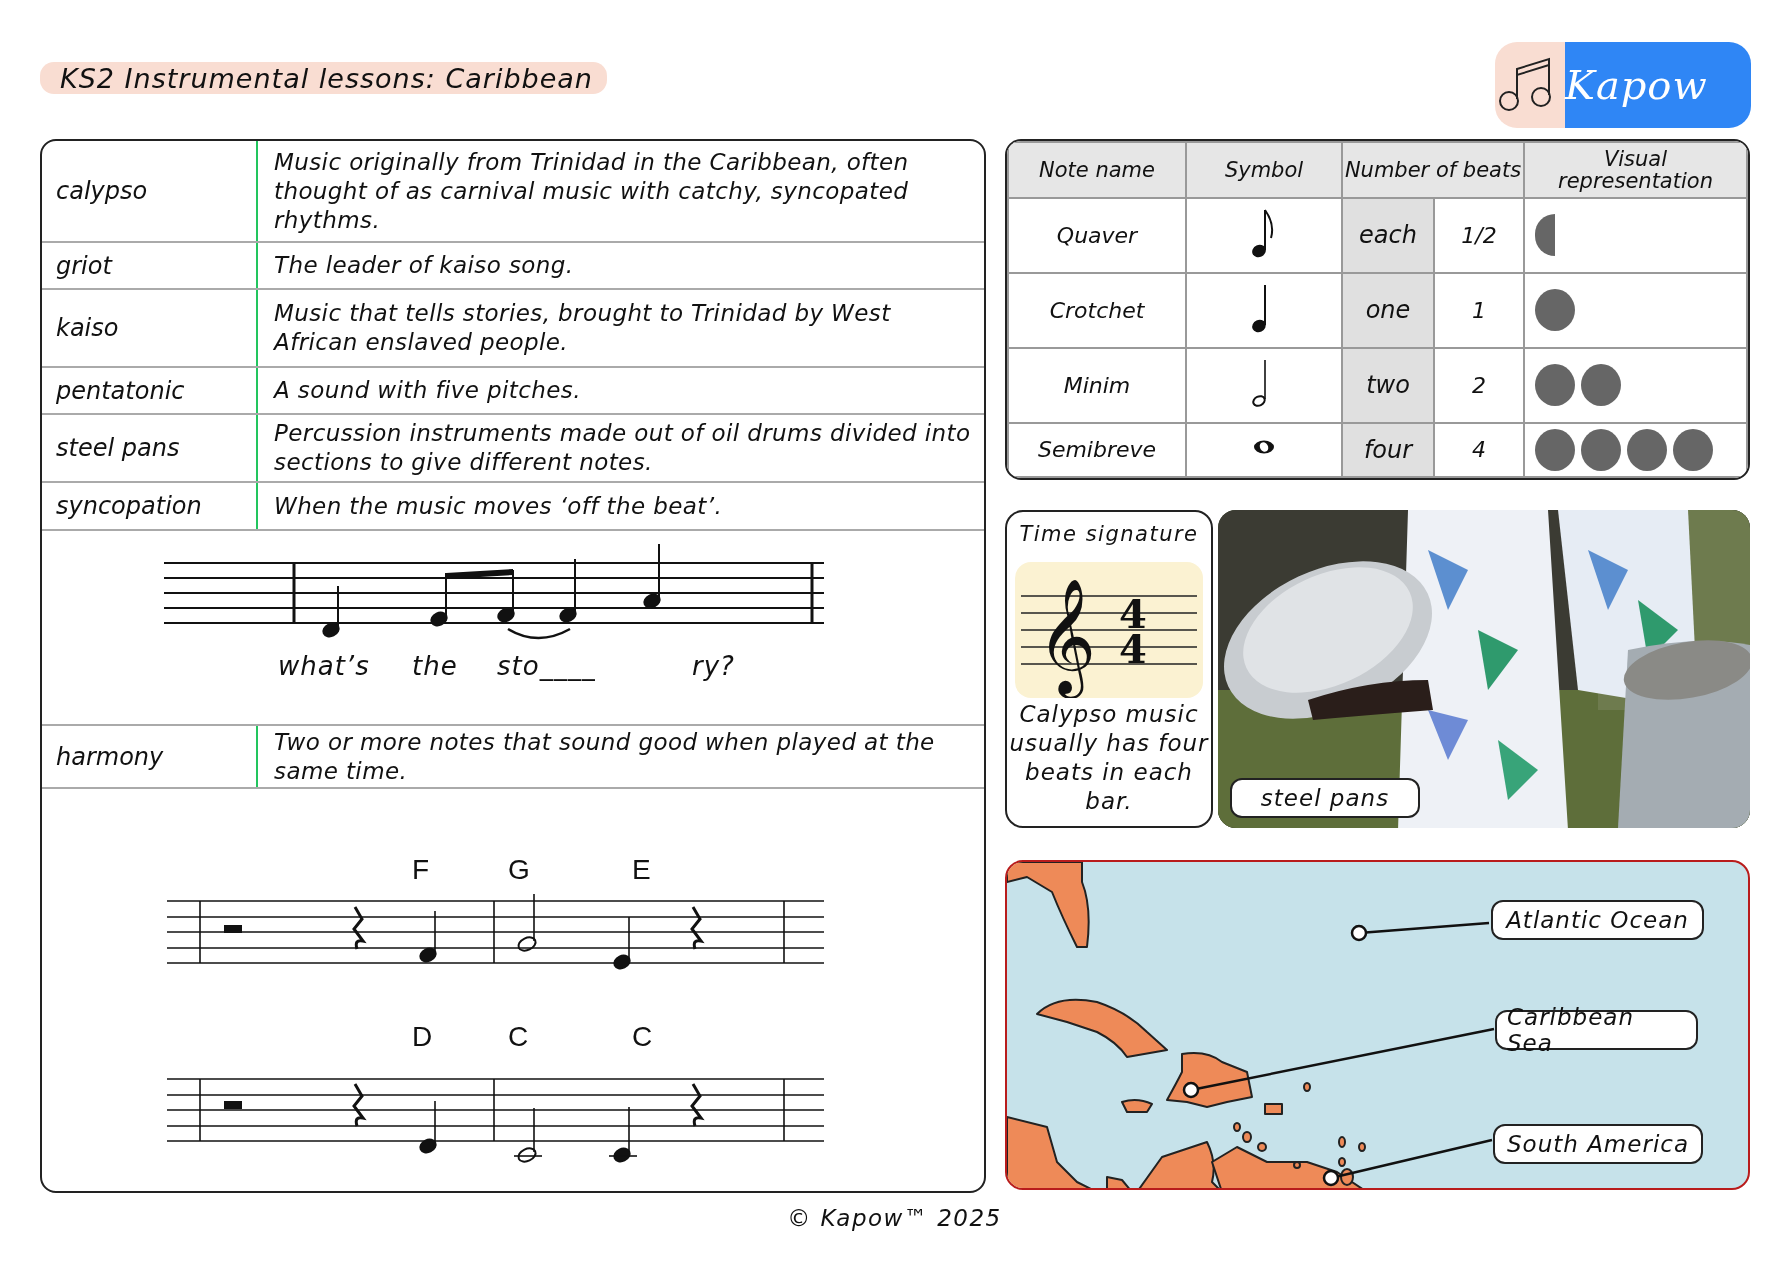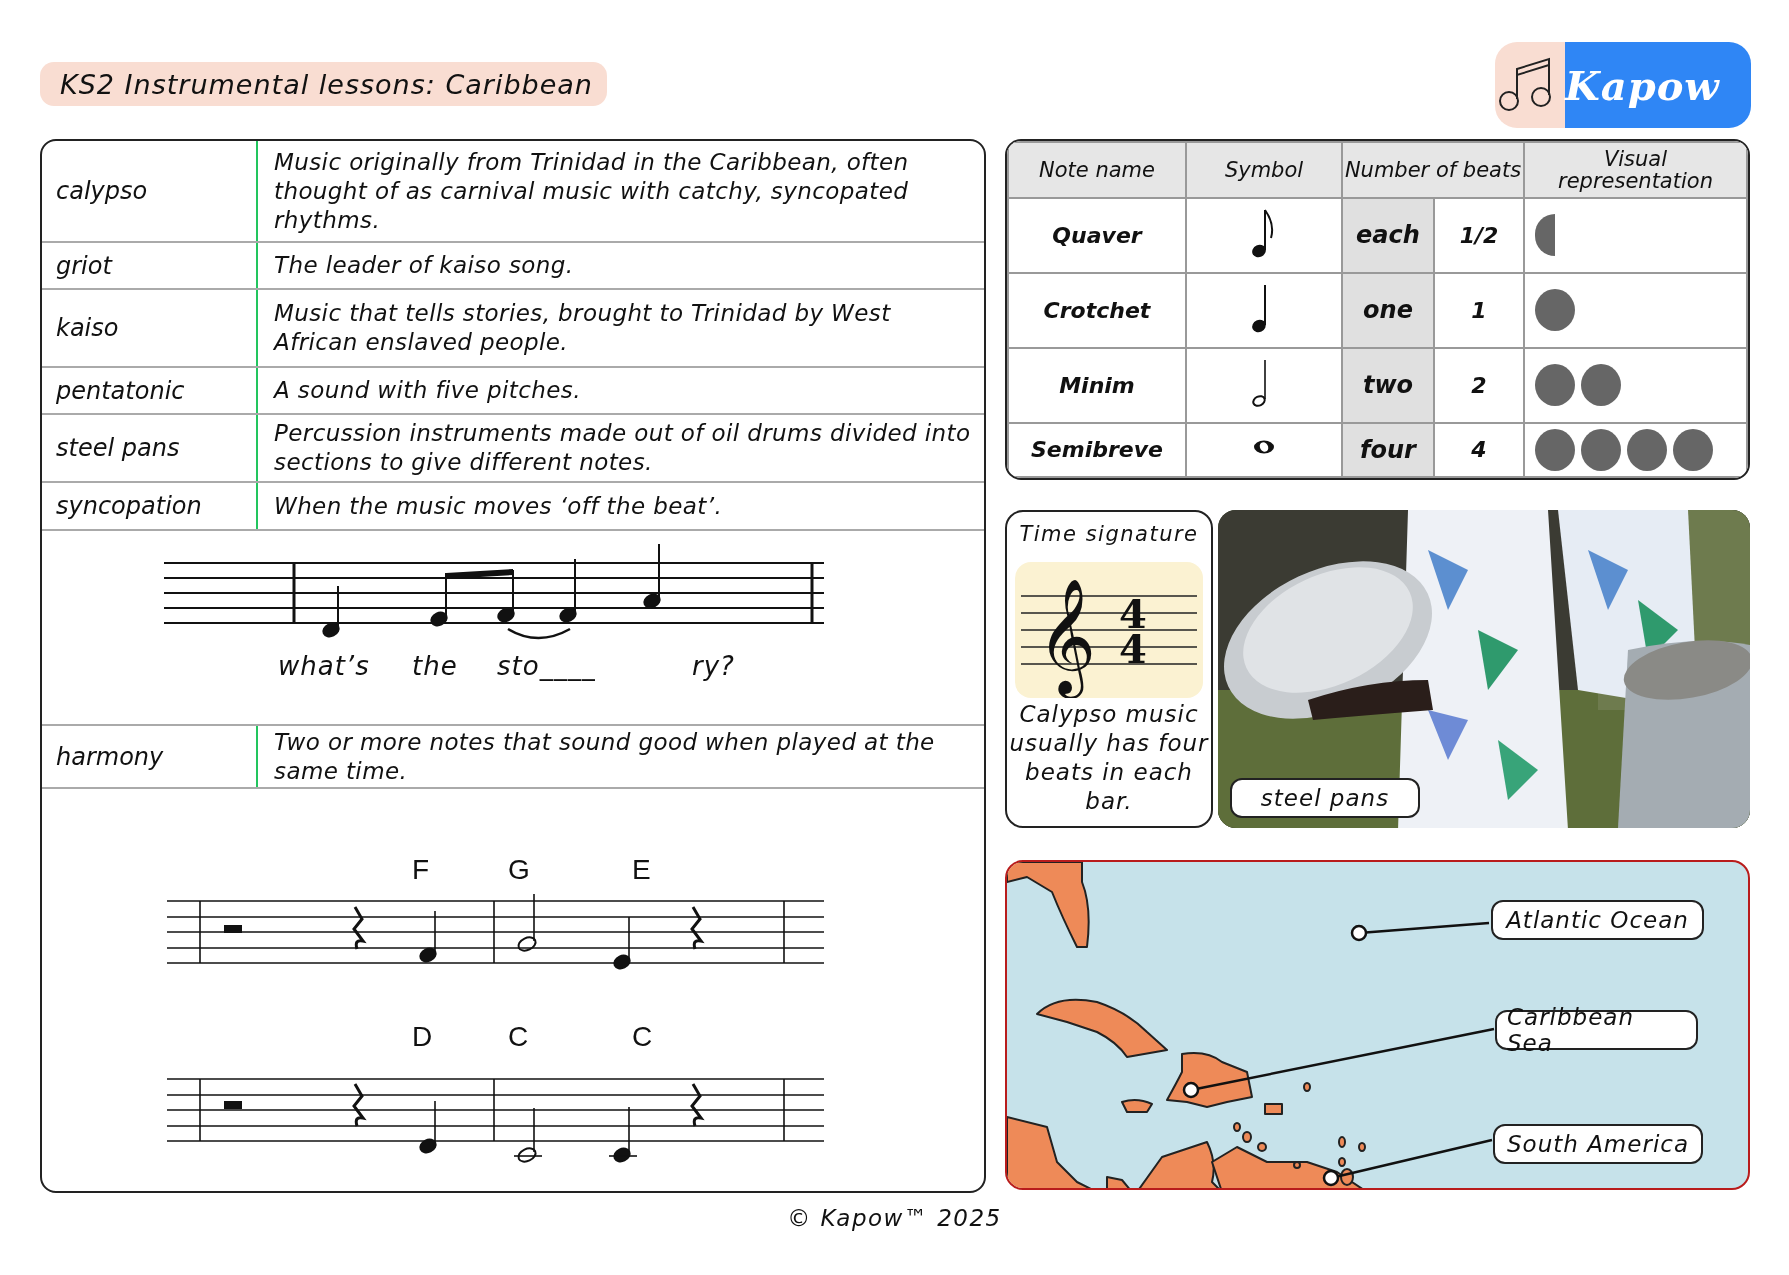--- a/index.html
+++ b/index.html
@@ -1,46 +1,46 @@
 <!DOCTYPE html>
 <html><head>
 <meta charset="utf-8">
 <style>
   * { box-sizing: border-box; margin: 0; padding: 0; }
   html, body { width: 1789px; height: 1275px; background: #ffffff; overflow: hidden; }
   body { position: relative; font-family: "DejaVu Sans", sans-serif; color: #111; }
 
   .title-pill {
-    position: absolute; left: 40px; top: 62px; height: 44px; padding: 0 14px 0 20px;
+    position: absolute; left: 40px; top: 62px; height: 32px; padding: 0 14px 0 20px;
     background: #f9ddd2; border-radius: 14px; display: flex; align-items: center;
     font-size: 27px; letter-spacing: 1px; font-style: italic; text-align: center;
   }
 
   .logo { position: absolute; left: 1495px; top: 42px; width: 256px; height: 86px; border-radius: 22px; overflow: hidden; display: flex; }
   .logo .left { width: 96px; background: #f9ddd2; display: flex; align-items: center; justify-content: center; }
-  .logo .right { flex: 1; background: #2f86f5; display: flex; align-items: center; justify-content: center; color: #fff; font-family: "DejaVu Serif", serif; font-style: italic; font-size: 40px; font-weight: bold; letter-spacing: 1px; gap: 46px; }
+  .logo .right { flex: 1; background: #2f86f5; display: flex; align-items: center; justify-content: center; color: #fff; font-family: "DejaVu Serif", serif; font-style: italic; font-size: 40px; font-weight: normal; letter-spacing: 1px; gap: 46px; }
   .logo .tm { font-size: 10px; vertical-align: top; margin-left: 2px; }
 
   
   .vocab { position: absolute; left: 40px; top: 139px; width: 946px; height: 1054px; border: 2px solid #222; border-radius: 16px; overflow: hidden; background: #fff; }
   .vrow { position: absolute; left: 0; width: 100%; border-bottom: 2px solid #aaa; display: flex; }
   .vrow .term { width: 216px; border-right: 2px solid #22c55e; display: flex; align-items: center; padding-left: 14px; font-size: 24px; font-style: italic; }
   .vrow .def { flex: 1; display: flex; align-items: center; padding-left: 16px; padding-right: 12px; font-size: 23px; font-style: italic; line-height: 29px; letter-spacing: 0.4px; }
 
   .rhythm-area { position: absolute; left: 0; top: 390px; width: 100%; height: 193px; }
   .harmony-area { position: absolute; left: 0; top: 648px; width: 100%; height: 404px; }
   .lyrics { position: absolute; font-size: 26px; font-style: italic; letter-spacing: 1px; }
   .chord-label { position: absolute; font-family: "Liberation Sans", sans-serif; font-size: 28px; color: #111; }
 
   
   .notes { position: absolute; left: 1005px; top: 139px; width: 745px; height: 341px; border: 2px solid #222; border-radius: 16px; overflow: hidden; background: #fff; }
   .notes table { width: 100%; height: 100%; border-collapse: collapse; }
   .notes th, .notes td { border: 2px solid #999; text-align: center; font-style: italic; }
   .notes th { background: #e6e6e6; font-weight: normal; font-size: 21px; line-height: 22px; height: 56px; }
-  .notes td { font-size: 22px; font-weight: bold; }
+  .notes td { font-size: 22px; }
   .notes td.beat-word { background: #e0e0e0; font-size: 24px; }
   .notes td.visual { text-align: left; padding-left: 10px; }
   .dot { display: inline-block; width: 40px; height: 42px; background: #666; border-radius: 50%; margin-right: 6px; vertical-align: middle; }
   .dot.half { width: 20px; border-radius: 20px 0 0 20px; }
 
   
   .timesig { position: absolute; left: 1005px; top: 510px; width: 208px; height: 318px; border: 2px solid #222; border-radius: 18px; background: #fff; overflow: hidden; }
   .timesig .ts-title { position: absolute; top: 10px; width: 100%; text-align: center; font-size: 21px; font-style: italic; letter-spacing: 1.5px; }
   .timesig .staff-box { position: absolute; left: 8px; top: 50px; width: 188px; height: 136px; background: #fbf2d2; border-radius: 16px; }
   .timesig .ts-text { position: absolute; top: 188px; width: 100%; text-align: center; font-size: 23px; font-style: italic; line-height: 29px; letter-spacing: 1px; }

